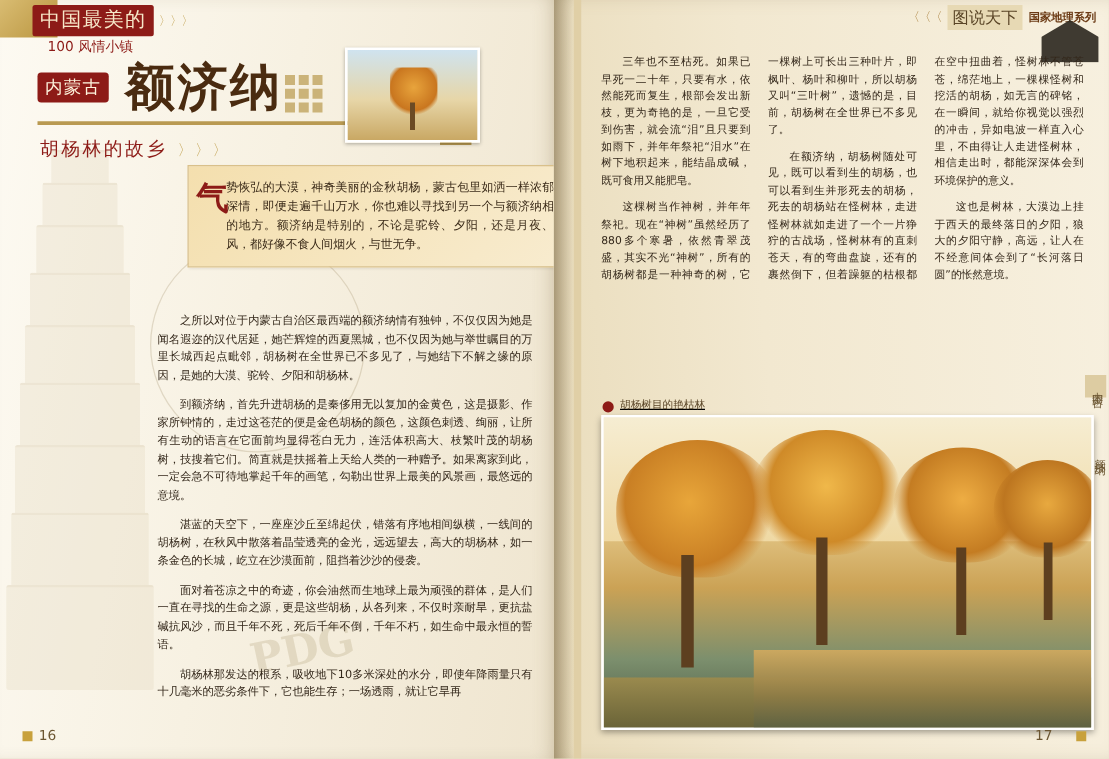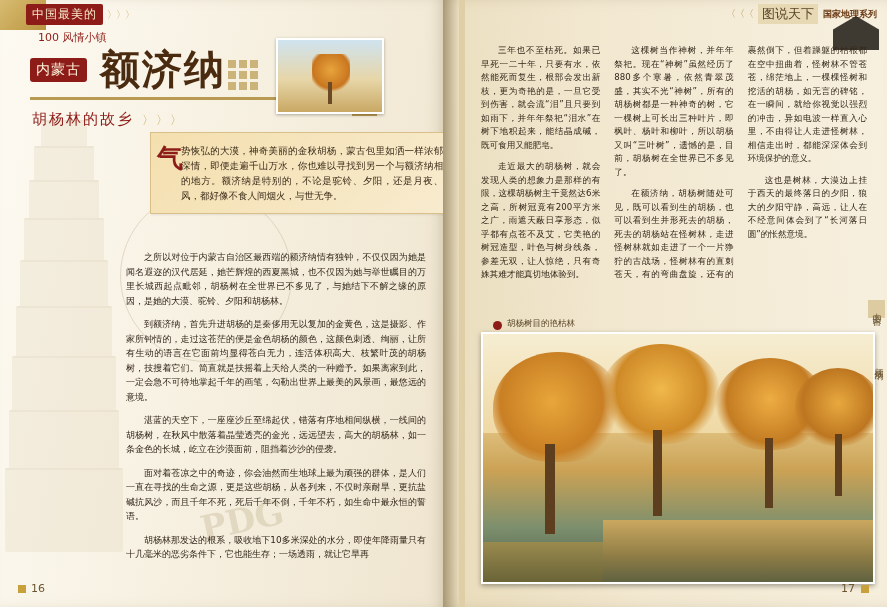--- a/index.html
+++ b/index.html
@@ -28,21 +28,21 @@
     position:absolute;left:50%;transform:translateX(-50%);
     background:#e3d7bd;border-top:2px solid #cfbf9d;border-radius:2px;
   }
   .wm-circle{
     position:absolute;border-radius:50%;border:1px solid rgba(150,130,90,.25);
   }
 
   
   .masthead{position:absolute;left:26px;top:4px;display:flex;align-items:center;gap:4px;}
   .mast-box{
-    background:#8d1b17;color:#f6e7c8;font-size:12px;letter-spacing:1px;
+    background:#8d1b17;color:#f6e7c8;font-size:16px;letter-spacing:1px;
     padding:2px 6px;border-radius:2px;
   }
   .mast-arrows{color:#c8ab63;font-size:10px;letter-spacing:-1px;}
   .mast-100{
     position:absolute;left:38px;top:30px;font-size:11px;color:#8d1b17;font-weight:normal;
   }
   .corner-gold{
     position:absolute;left:0;top:0;width:46px;height:30px;
     background:linear-gradient(135deg,#d9bc72,#b9953f);
   }
@@ -140,42 +140,42 @@
 
   
   .cols{
     position:absolute;left:38px;top:44px;width:386px;height:250px;
     column-count:3;column-gap:14px;
   }
   .cols p{margin:0 0 8px 0;font-size:8.6px;line-height:13.5px;color:#33271a;text-align:justify;text-indent:17px;}
 
   
   .caption{
-    position:absolute;left:50px;top:318px;display:flex;align-items:flex-end;gap:5px;
+    position:absolute;left:39px;top:318px;display:flex;align-items:flex-end;gap:5px;text-decoration:underline;
   }
   .cap-dot{width:9px;height:9px;background:#8d1b17;border-radius:50%;}
   .caption span{font-size:8.5px;color:#5a4527;}
 
   
   .big-photo{
     position:absolute;left:38px;top:332px;width:390px;height:248px;
     border:2px solid #fff;box-shadow:0 2px 5px rgba(0,0,0,.35);overflow:hidden;
     background:linear-gradient(180deg,#f1e4c2 0%,#e9cf93 30%,#cba255 55%,#7c8f6d 78%,#4a5a46 100%);
   }
   .bp-sky{position:absolute;left:0;top:0;width:100%;height:40%;
     background:linear-gradient(180deg,#f6edd2,#efd9a4);}
   .bp-water{position:absolute;left:120px;bottom:0;width:270px;height:62px;
     background:linear-gradient(180deg,#cfa95f,#8d7b45 60%,#5e6242);opacity:.95;}
   .bp-tree{position:absolute;border-radius:50% 50% 45% 45%;}
   .bp-trunk{position:absolute;background:#5d3f1f;}
   .bp-ground{position:absolute;left:0;bottom:0;width:100%;height:40px;
     background:linear-gradient(180deg,#9a8a4e,#6a6438);}
 
   
-  .pnum-right{position:absolute;right:18px;bottom:12px;display:flex;align-items:center;gap:6px;}
+  .pnum-right{position:absolute;right:18px;bottom:12px;display:flex;align-items:center;gap:19px;}
   .pnum-right .sq{width:8px;height:8px;background:#c8a13c;}
   .pnum-right span{font-size:11px;color:#6b5632;}
 
   
   .vtab{
     position:absolute;right:2px;writing-mode:vertical-rl;font-size:9px;color:#6b5632;letter-spacing:2px;
   }
   .vtab.one{top:300px;background:#ddcca2;padding:6px 2px;}
   .vtab.two{top:360px;}
 
@@ -267,21 +267,20 @@
 
     <div class="series-hdr">
       <span class="series-arrows">〈〈〈</span>
       <span class="txt1">图说天下</span>
       <span class="txt2">国家地理系列</span>
     </div>
     <div class="gate-logo"></div>
 
     <div class="cols">
       <p>三年也不至枯死。如果已早死一二十年，只要有水，依然能死而复生，根部会发出新枝，更为奇艳的是，一旦它受到伤害，就会流“泪”且只要到如雨下，并年年祭祀“泪水”在树下地积起来，能结晶成碱，既可食用又能肥皂。</p>
-      <p>走近最大的胡杨树，就会发现人类的想象力是那样的有限，这棵胡杨树主干竟然达6米之高，所树冠竟有200平方米之广，雨遮天蔽日享形态，似乎都有点苍不及艾，它美艳的树冠造型，叶色与树身线条，参差无双，让人惊绝，只有奇姝其难才能真切地体验到。</p>
       <p>这棵树当作神树，并年年祭祀。现在“神树”虽然经历了880多个寒暑，依然青翠茂盛，其实不光“神树”，所有的胡杨树都是一种神奇的树，它一棵树上可长出三种叶片，即枫叶、杨叶和柳叶，所以胡杨又叫“三叶树”，遗憾的是，目前，胡杨树在全世界已不多见了。</p>
       <p>在额济纳，胡杨树随处可见，既可以看到生的胡杨，也可以看到生并形死去的胡杨，死去的胡杨站在怪树林，走进怪树林就如走进了一个一片狰狞的古战场，怪树林有的直刺苍天，有的弯曲盘旋，还有的裹然倒下，但着躁躯的枯根都在空中扭曲着，怪树林不管苍苍，绵茫地上，一棵棵怪树和挖活的胡杨，如无言的碑铭，在一瞬间，就给你视觉以强烈的冲击，异如电波一样直入心里，不由得让人走进怪树林，相信走出时，都能深深体会到环境保护的意义。</p>
       <p>这也是树林，大漠边上挂于西天的最终落日的夕阳，狼大的夕阳守静，高远，让人在不经意间体会到了“长河落日圆”的怅然意境。</p>
     </div>
 
     <div class="caption">
       <div class="cap-dot"></div>
       <span>胡杨树目的艳枯林</span>
     </div>
 

